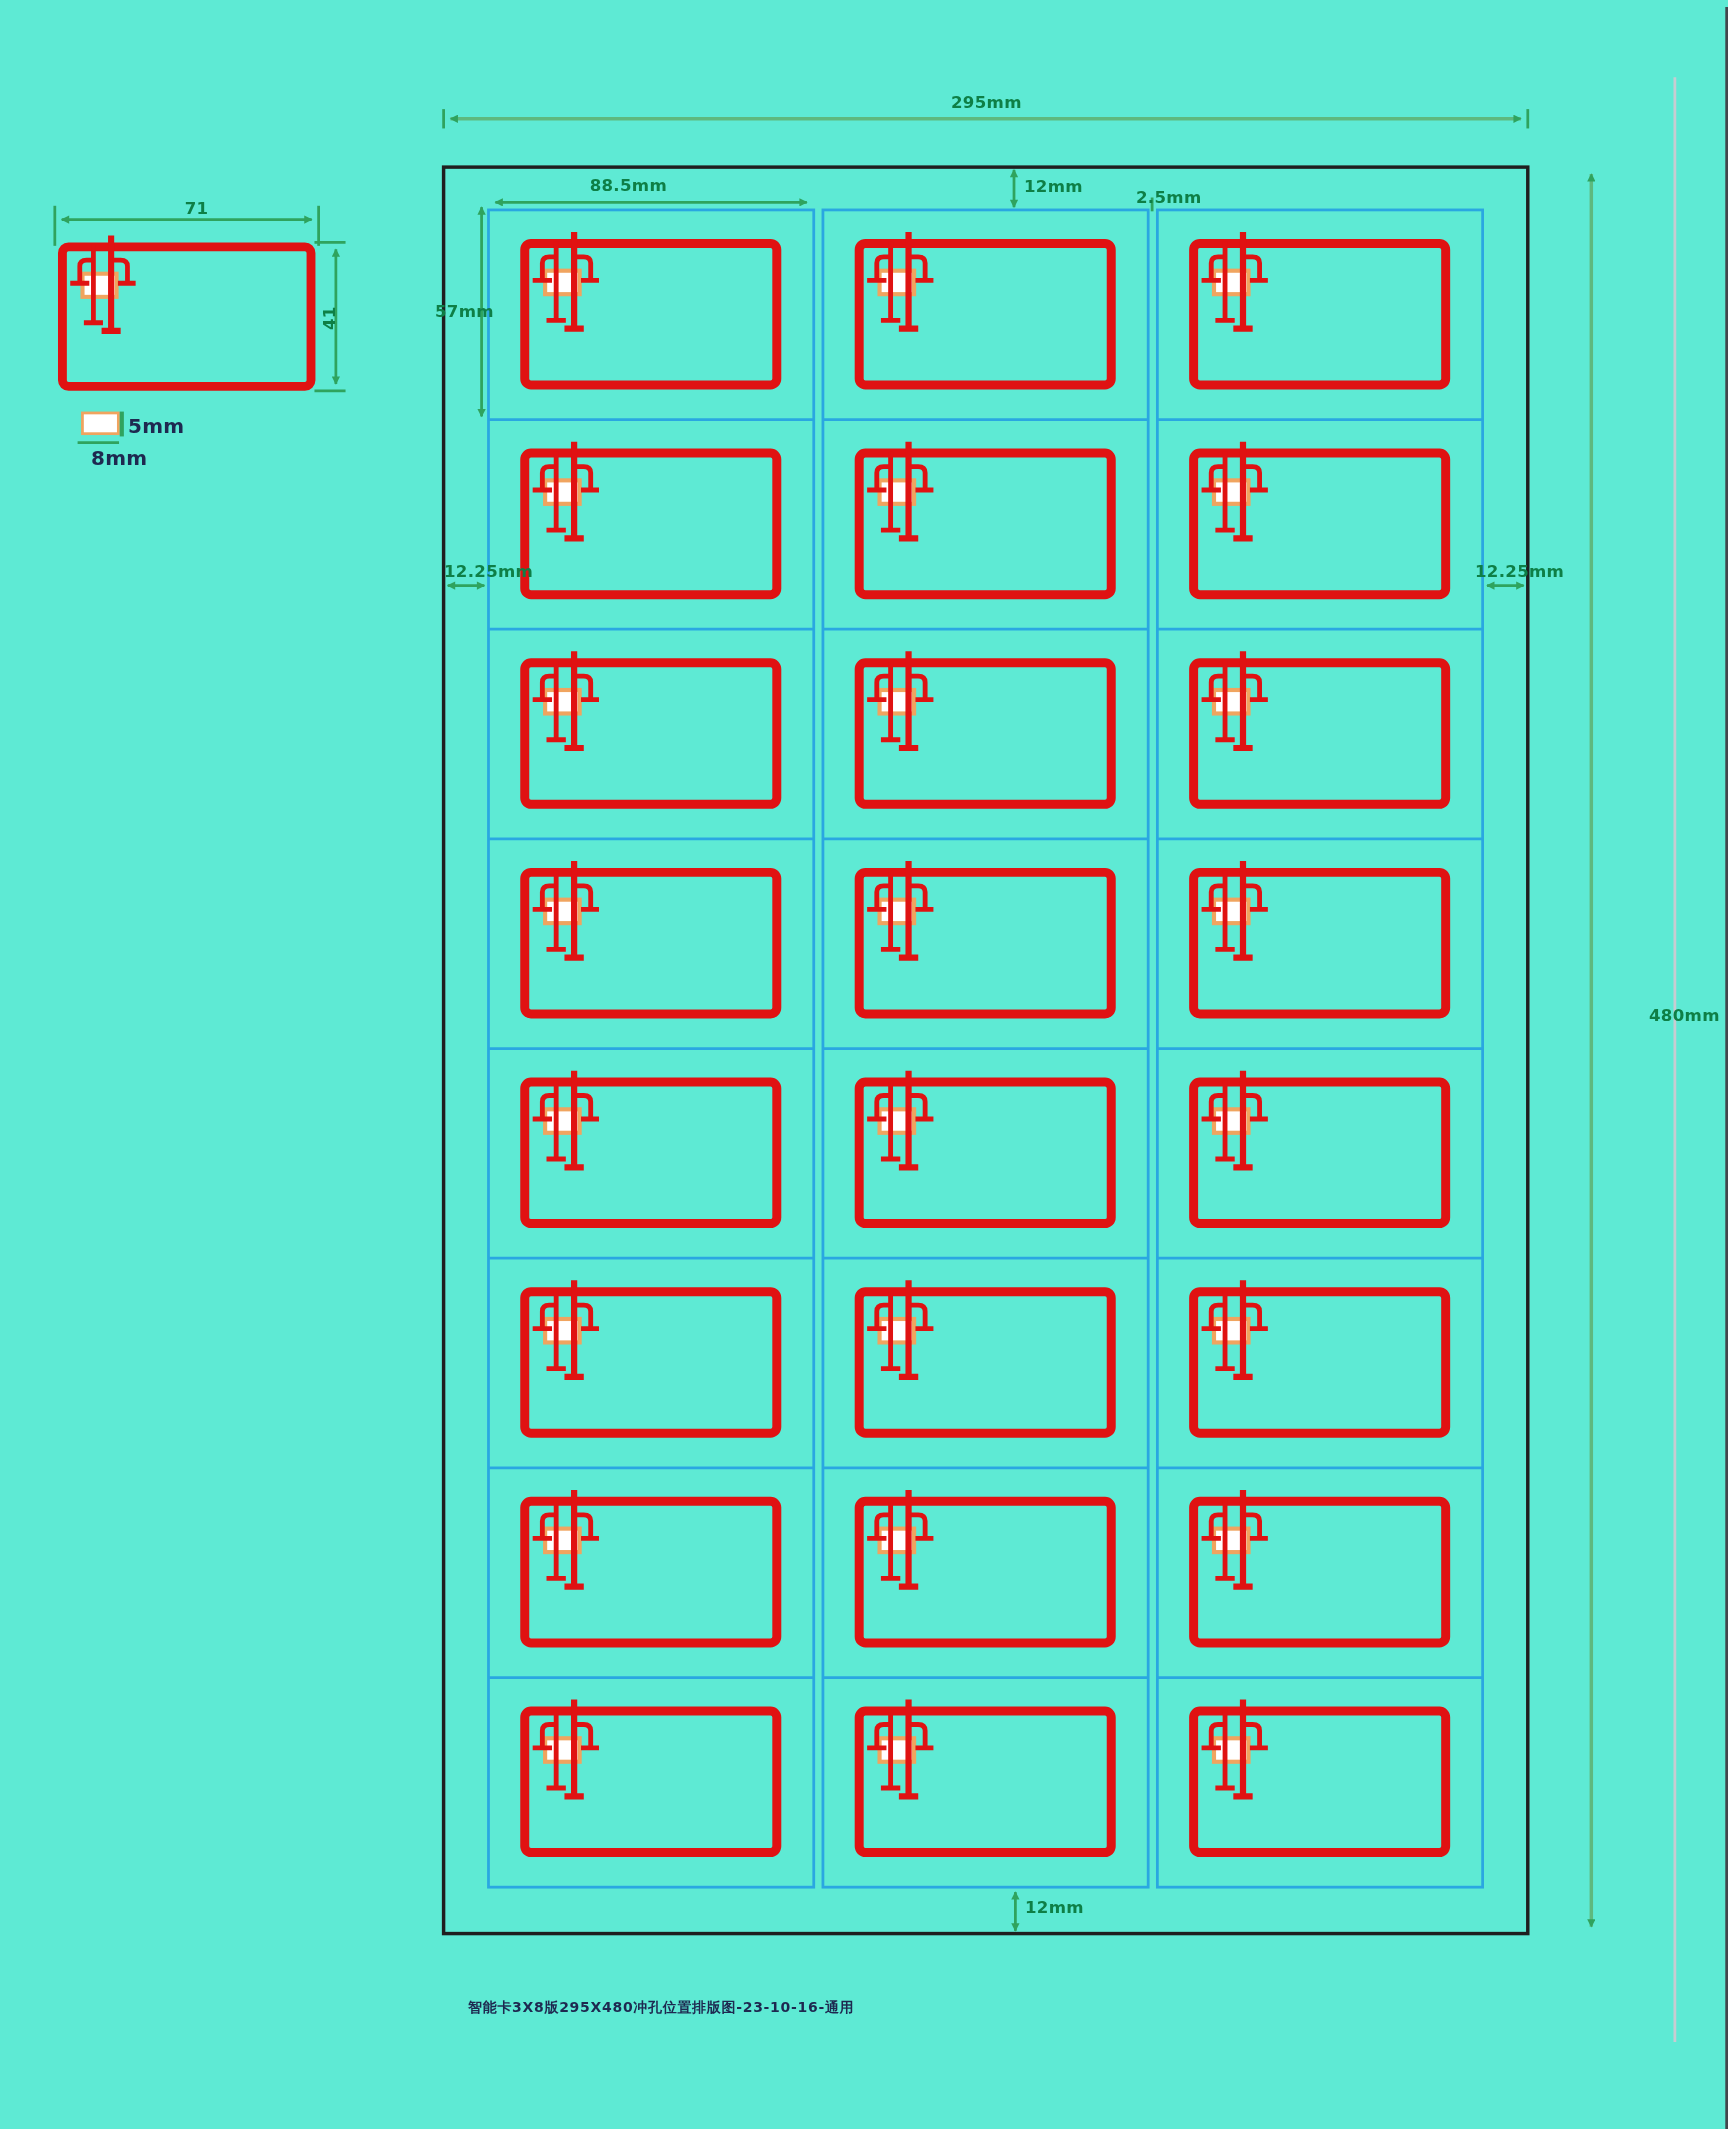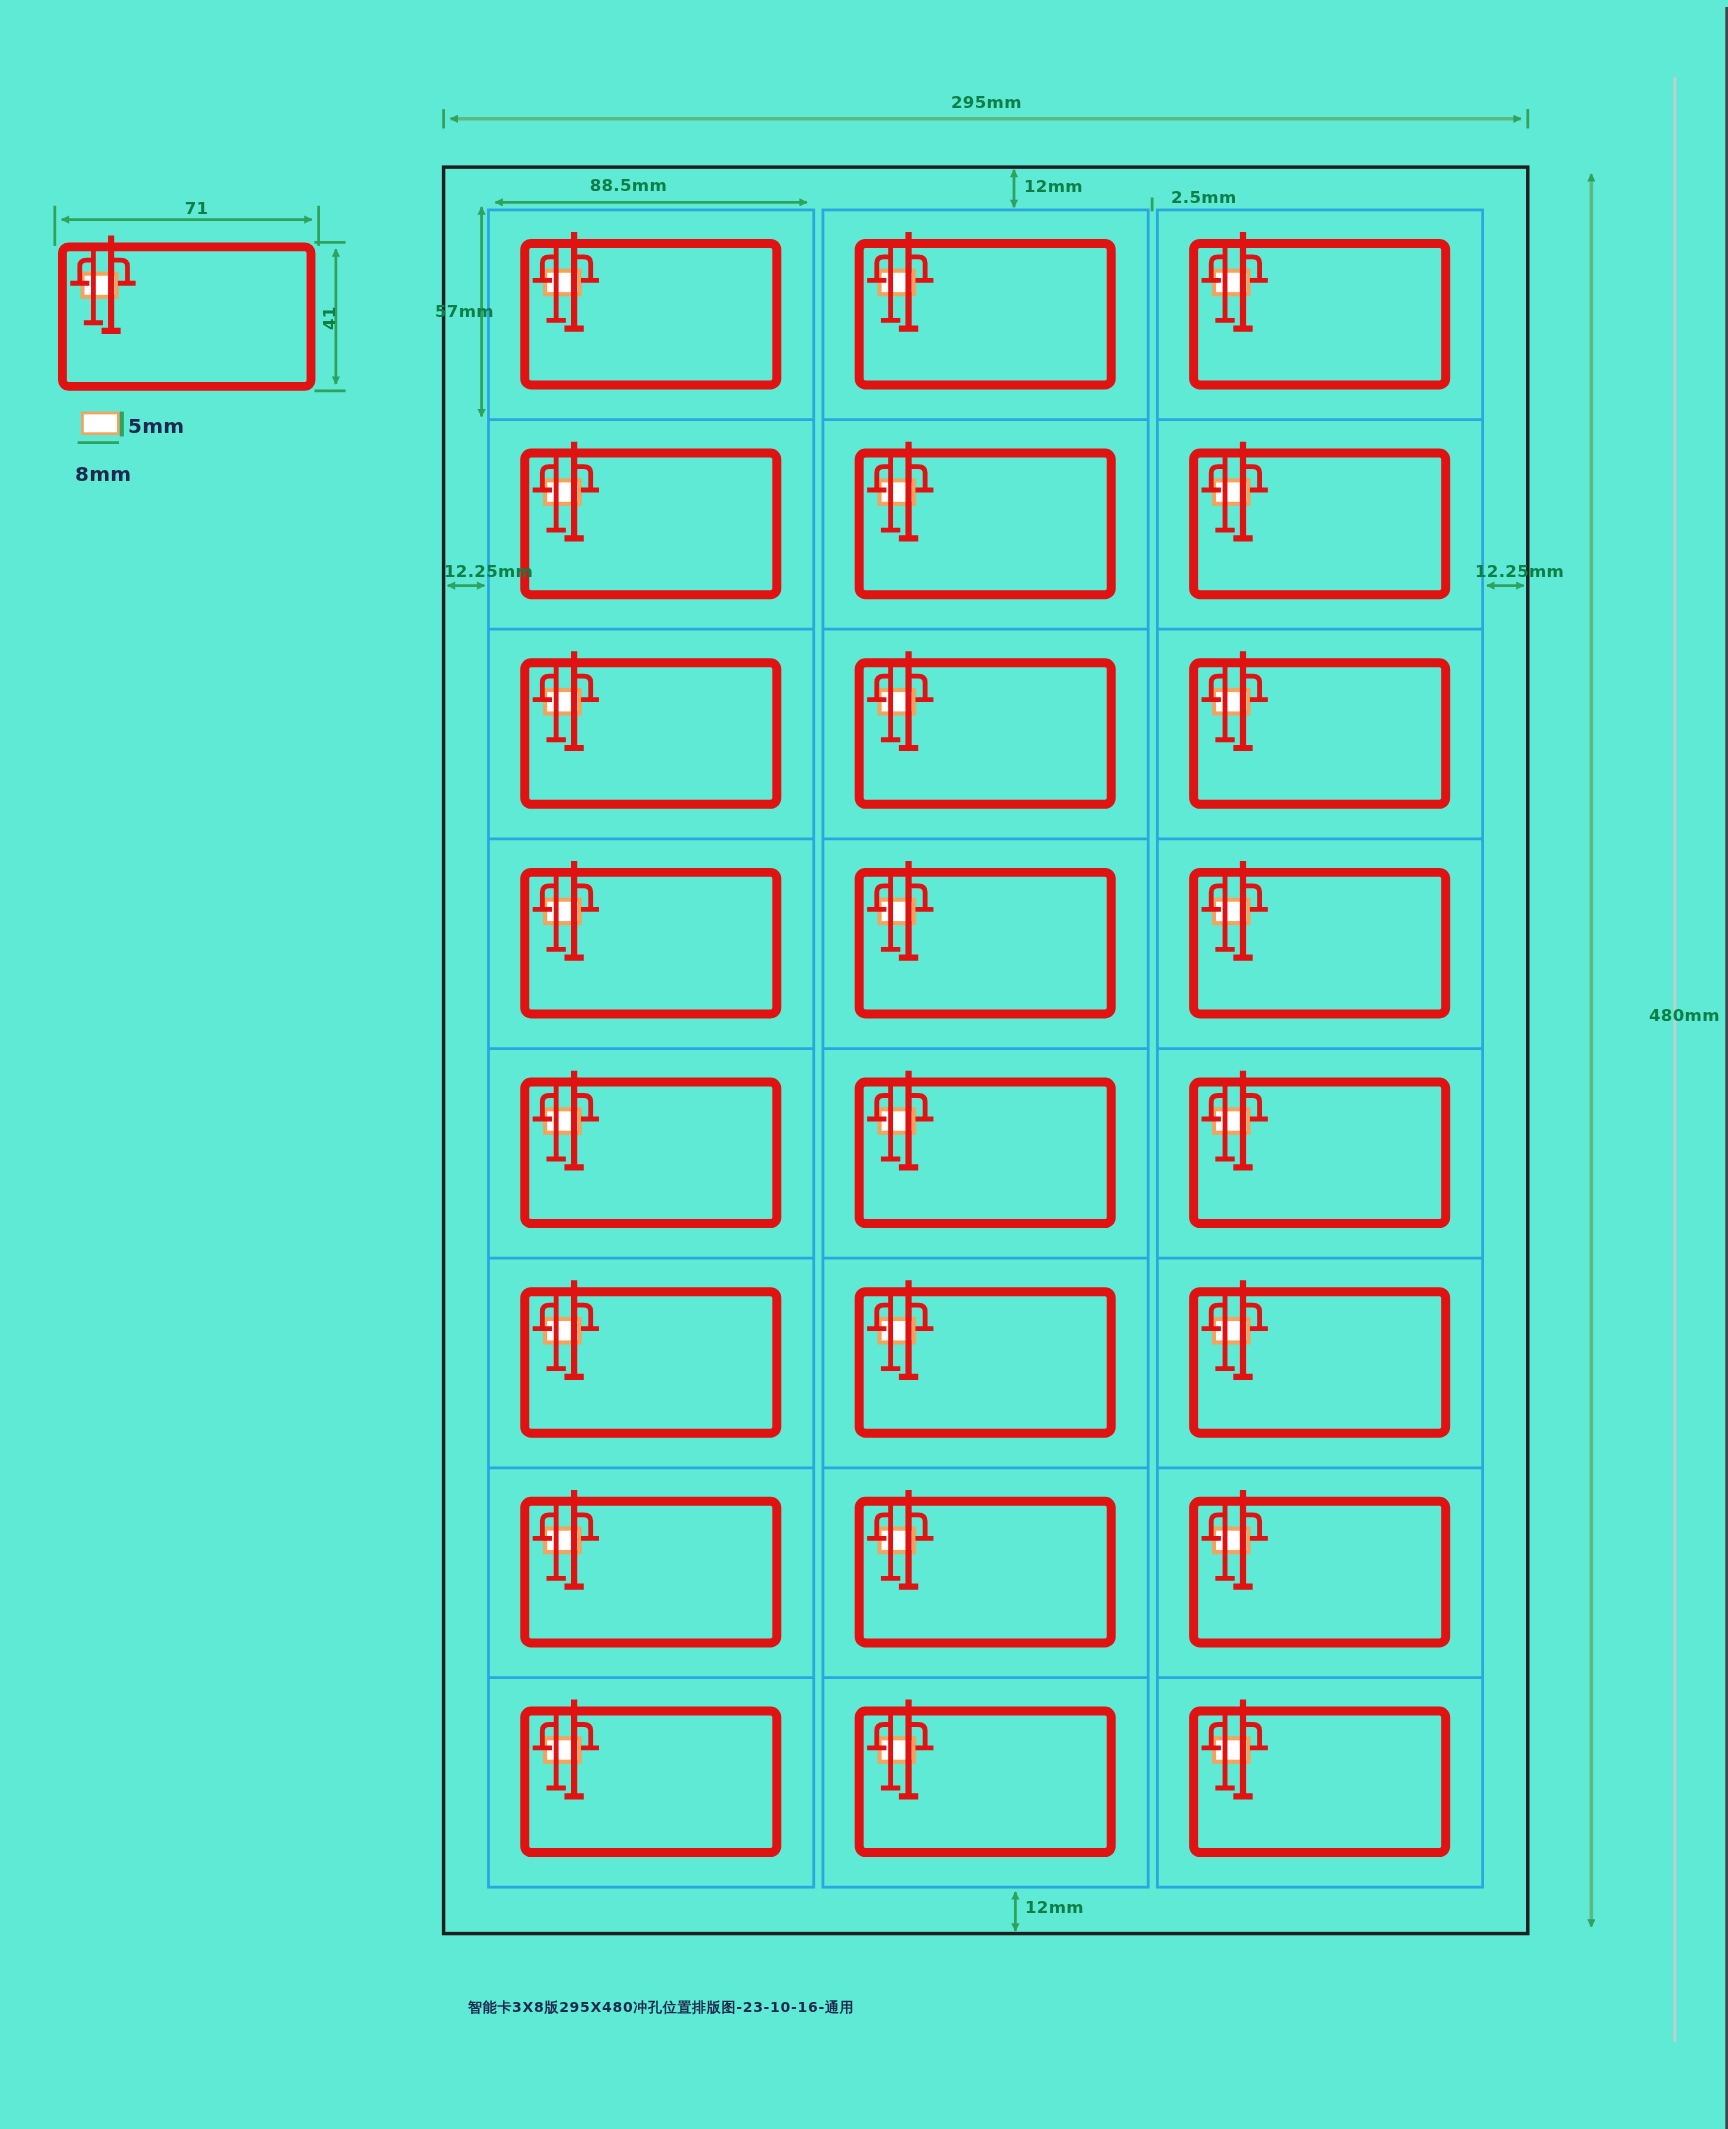--- a/index.html
+++ b/index.html
@@ -131,28 +131,28 @@
 
       <line x1="486" y1="361" x2="486" y2="556" class="dim" marker-start="url(#ar)" marker-end="url(#ar)"></line>
       <line x1="455" y1="351" x2="500" y2="351" class="tick"></line>
       <line x1="455" y1="566" x2="500" y2="566" class="tick"></line>
     </g>
   </svg>
 
   <div class="label" style="left:951px;top:93px;width:69px;text-align:center;">295mm</div>
   <div class="label" style="left:584px;top:176px;width:83px;text-align:right;">88.5mm</div>
   <div class="label" style="left:1024px;top:177px;">12mm</div>
-  <div class="label" style="left:1136px;top:188px;margin-left:35px;">2.5mm</div>
+  <div class="label" style="left:1136px;top:188px;">2.5mm</div>
   <div class="label" style="left:435px;top:302px;">57mm</div>
   <div class="label" style="left:444px;top:562px;">12.25mm</div>
   <div class="label" style="left:1475px;top:562px;">12.25mm</div>
   <div class="label" style="left:1601px;top:1006px;margin-left:48px;">480mm</div>
   <div class="label" style="left:1025px;top:1898px;">12mm</div>
 
   <div class="label" style="left:176px;top:199px;width:41px;text-align:center;">71</div>
   <div class="label rot" style="left:320px;top:330px;">41</div>
 
   <div class="label navy" style="left:128px;top:414px;">5mm</div>
-  <div class="label navy" style="left:75px;top:446px;margin-top:16px;">8mm</div>
+  <div class="label navy" style="left:91px;top:446px;">8mm</div>
 
   <div class="title" style="left:468px;top:1999px;">智能卡3X8版295X480冲孔位置排版图-23-10-16-通用</div>
 </div>
 
 
 </body></html>

